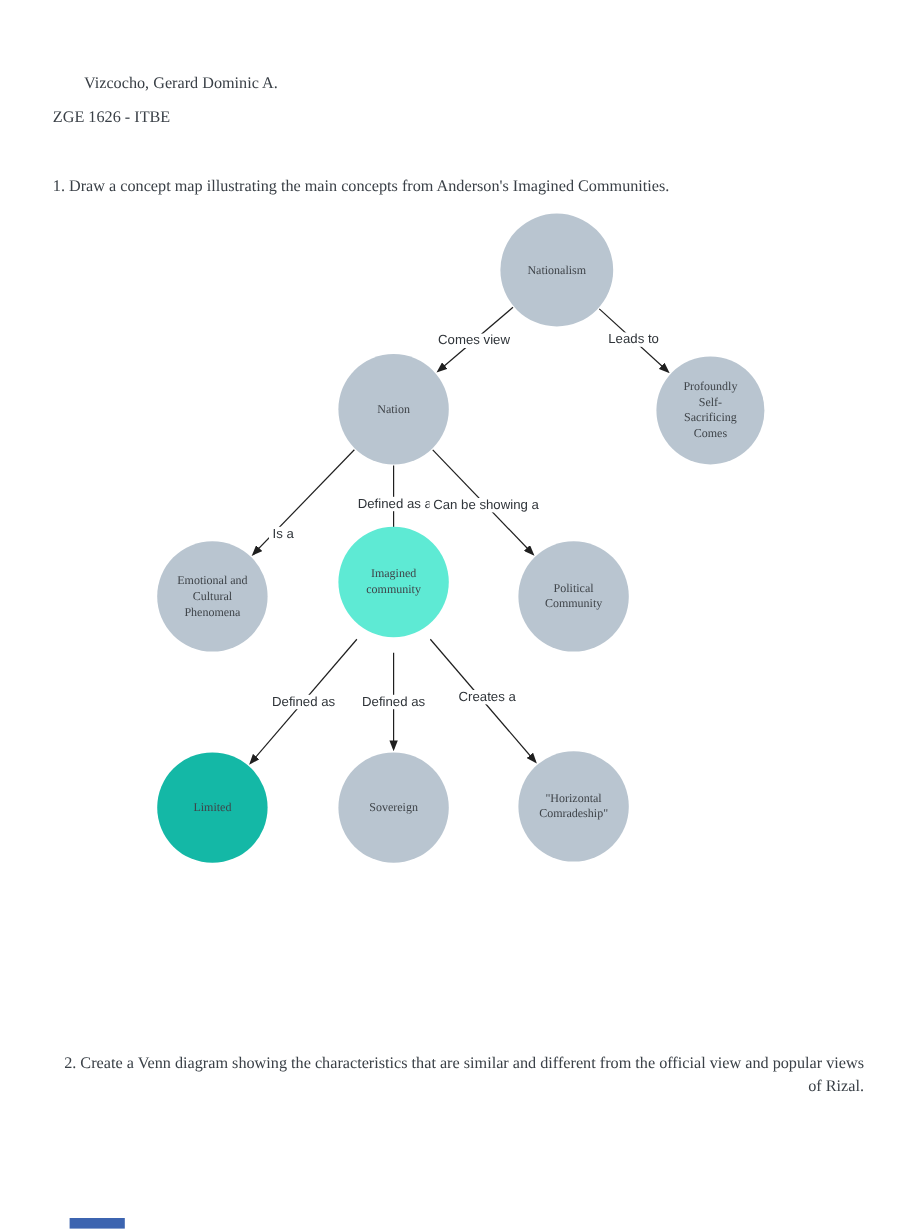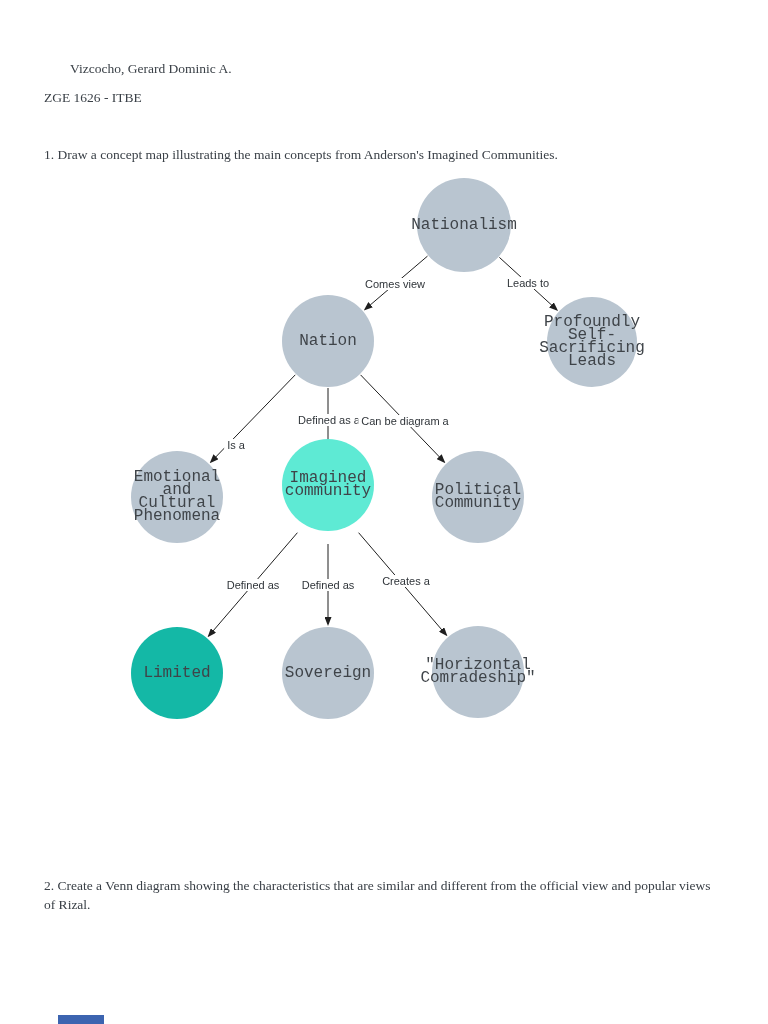--- a/index.html
+++ b/index.html
@@ -6,22 +6,22 @@
   body{
     width:768px;height:1024px;background:#ffffff;position:relative;
     font-family:"Liberation Serif", serif;color:#3a4047;overflow:hidden;
   }
   .doc-text{position:absolute;font-size:13.5px;line-height:18.5px;color:#3a4047;}
   .diagram-layer{position:absolute;left:0;top:0;width:768px;height:1024px;}
   svg.edges{position:absolute;left:0;top:0;width:768px;height:1024px;}
   .node{
     position:absolute;border-radius:50%;
     display:flex;flex-direction:column;align-items:center;justify-content:center;
-    font-family:Liberation Mono, monospace;font-size:16px;line-height:13px;
-    text-align:center;
+    font-family:Liberation Serif, serif;font-size:10px;line-height:13px;
+    text-align:right;
   }
   .edge-label{
     position:absolute;transform:translate(-50%,-50%);
     background:#ffffff;padding:0 3px;white-space:nowrap;
     font-family:"Liberation Sans", sans-serif;font-size:11px;
   }
   .bottom-fragment{position:absolute;left:58px;top:1015px;width:46px;height:9px;}
 </style>
 </head>
 <body>
@@ -51,21 +51,21 @@
       <div class="node" style="left: 417px; top: 178px; width: 94px; height: 94px; background: rgb(185, 197, 208); color: rgb(63, 68, 73);">
         <div>Nationalism</div>
       </div>
       <div class="node" style="left: 282px; top: 295px; width: 92px; height: 92px; background: rgb(185, 197, 208); color: rgb(63, 68, 73);">
         <div>Nation</div>
       </div>
       <div class="node" style="left: 547px; top: 297px; width: 90px; height: 90px; background: rgb(185, 197, 208); color: rgb(63, 68, 73);">
         <div>Profoundly</div>
         <div>Self-</div>
         <div>Sacrificing</div>
-        <div>Leads</div>
+        <div>Comes</div>
       </div>
       <div class="node" style="left: 131px; top: 451px; width: 92px; height: 92px; background: rgb(185, 197, 208); color: rgb(63, 68, 73);">
         <div>Emotional and</div>
         <div>Cultural</div>
         <div>Phenomena</div>
       </div>
       <div class="node" style="left: 282px; top: 439px; width: 92px; height: 92px; background: #5eead4; color: rgb(63, 68, 73);">
         <div>Imagined</div>
         <div>community</div>
       </div>
@@ -82,22 +82,22 @@
       <div class="node" style="left: 432px; top: 626px; width: 92px; height: 92px; background: rgb(185, 197, 208); color: rgb(63, 68, 73);">
         <div>"Horizontal</div>
         <div>Comradeship"</div>
       </div>
     </div>
   <div>
       <span class="edge-label" style="left: 395px; top: 284px; color: rgb(47, 52, 57);">Comes view</span>
       <span class="edge-label" style="left: 528px; top: 283px; color: rgb(47, 52, 57);">Leads to</span>
       <span class="edge-label" style="left: 236px; top: 421px; color: rgb(47, 52, 57); margin-top: 24px;">Is a</span>
       <span class="edge-label" style="left: 329px; top: 420px; color: rgb(47, 52, 57);">Defined as a</span>
-      <span class="edge-label" style="left: 405px; top: 421px; color: rgb(47, 52, 57);">Can be diagram a</span>
+      <span class="edge-label" style="left: 405px; top: 421px; color: rgb(47, 52, 57);">Can be showing a</span>
       <span class="edge-label" style="left: 253px; top: 585px; color: rgb(47, 52, 57);">Defined as</span>
       <span class="edge-label" style="left: 328px; top: 585px; color: rgb(47, 52, 57);">Defined as</span>
       <span class="edge-label" style="left: 406px; top: 581px; color: rgb(47, 52, 57);">Creates a</span>
     </div>
 </div>
 
-<div class="doc-text" style="left:44px;top:877px;width:676px;">2. Create a Venn diagram showing the characteristics that are similar and different from the official view and popular views of Rizal.</div>
+<div class="doc-text" style="left:44px;top:877px;width:676px;text-align:right;">2. Create a Venn diagram showing the characteristics that are similar and different from the official view and popular views of Rizal.</div>
 
 <div class="bottom-fragment" style="background: rgb(60, 100, 176);"></div>
 
 </body></html>

